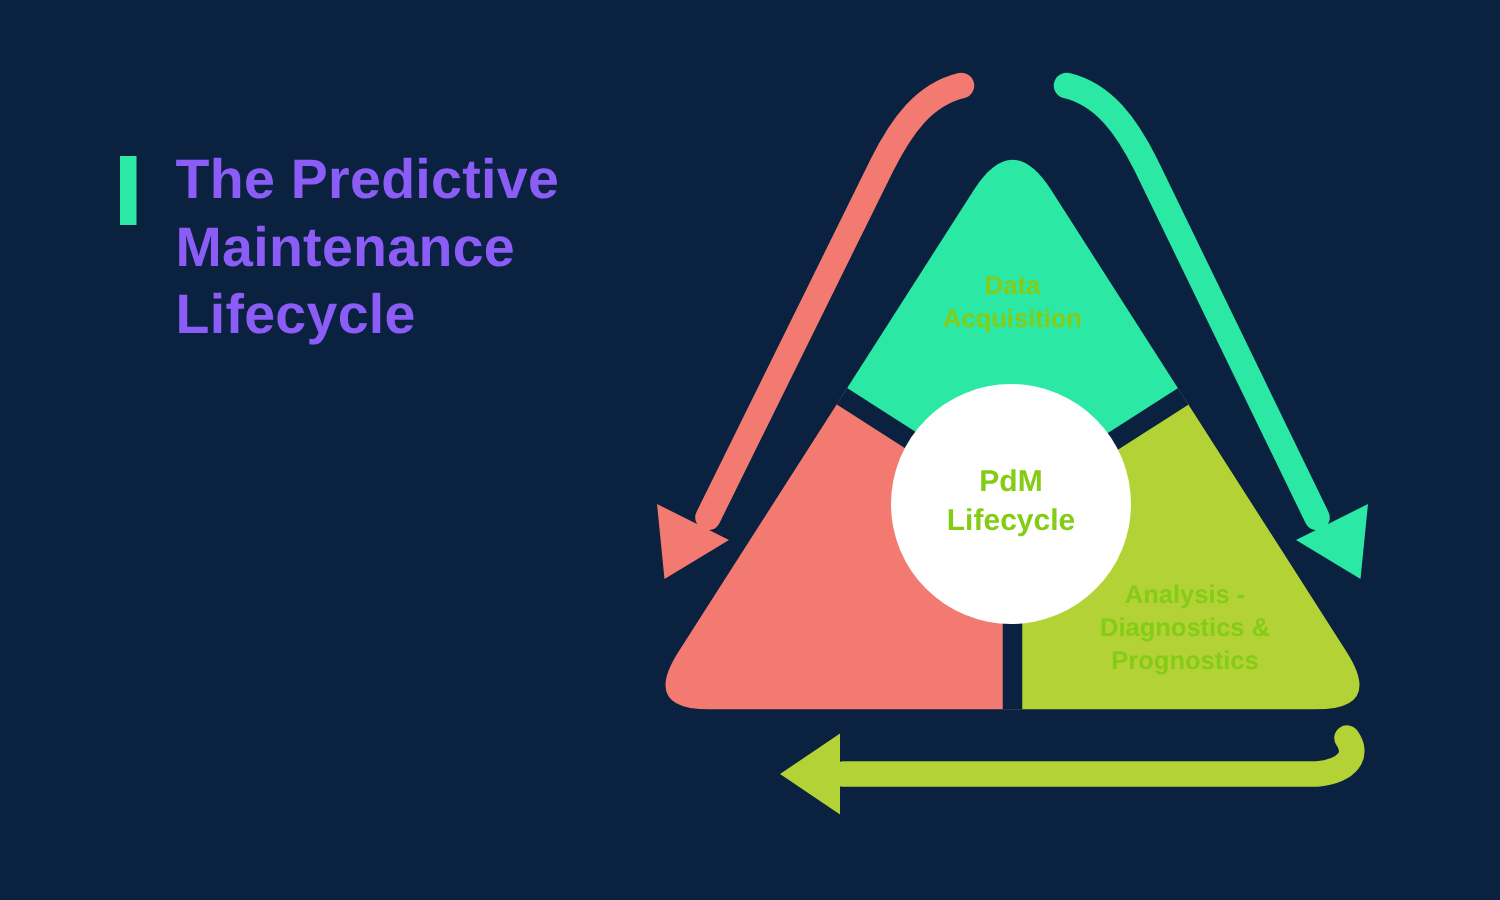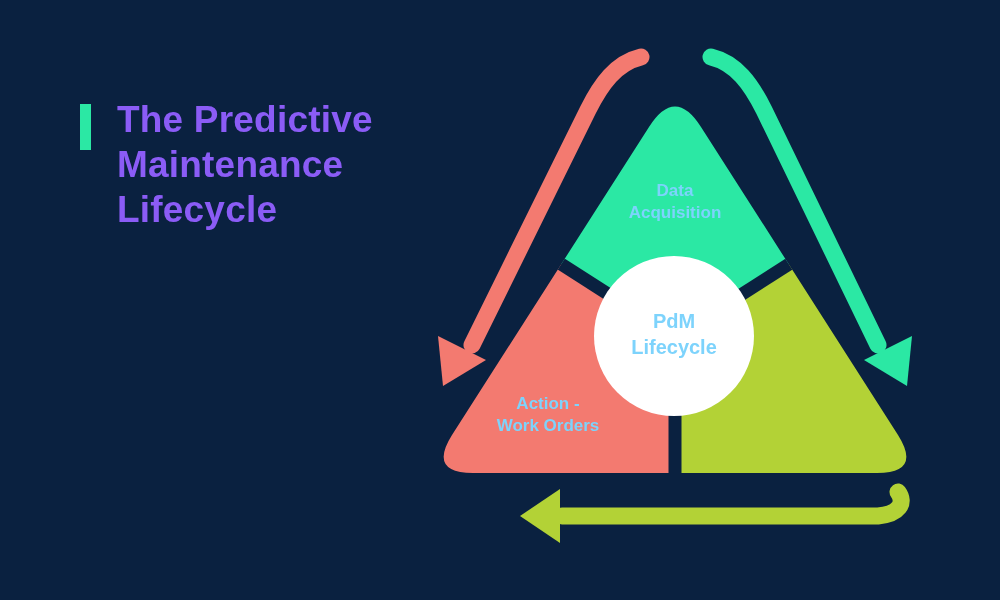--- a/index.html
+++ b/index.html
@@ -21,21 +21,21 @@
     color: #8b5cf6; font-size: 37px; font-weight: bold;
     line-height: 45px; white-space: pre-line; letter-spacing: 0.2px;
   }
 
   
   svg.diagram { position: absolute; inset: 0; }
 
   
   .dlabel {
     position: absolute; transform: translate(-50%, -50%);
-    color: #7dd3fc; font-weight: bold; text-align: center;
+    color: #84cc16; font-weight: bold; text-align: center;
     white-space: pre-line;
   }
   .dlabel.section { font-size: 17px; line-height: 22px; }
   .dlabel.center  { font-size: 20px; line-height: 26px; }
 </style>
 </head>
 <body>
 
 <div class="stage">
 
@@ -77,19 +77,20 @@
 
     <g>
       <path d="M 898 492 C 906 503 899 514 878 516 L 562 516" fill="none" stroke-width="17" stroke-linecap="round" stroke="#b3d236"></path>
       <polygon points="520,516 560,489 560,543" fill="#b3d236"></polygon>
     </g>
   </svg>
 
   <div class="dlabel section" style="left:675px; top:202px;">Data
 Acquisition</div>
 
-  <div class="dlabel section" style="left:548px; top:415px;">Action -
-Work Orders</div>
 
+  <div class="dlabel section" style="left:790px; top:419px;">Analysis -
+Diagnostics &amp;
+Prognostics</div>
 
   <div class="dlabel center" style="left:674px; top:334px;">PdM
 Lifecycle</div>
 </div>
 
 </body></html>

